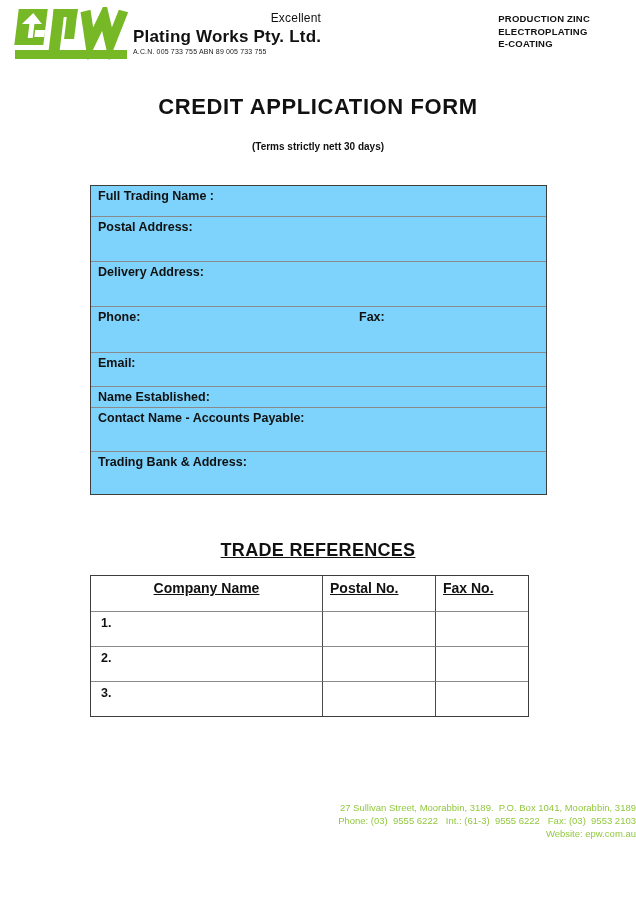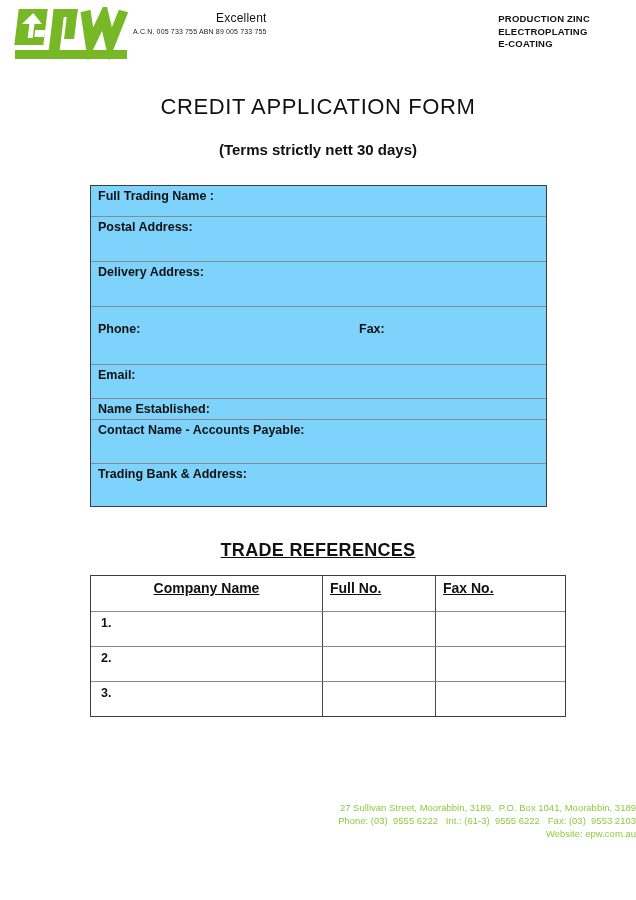--- a/index.html
+++ b/index.html
@@ -12,39 +12,39 @@
   .logo { position:absolute; left:14px; top:7px; }
   .company { position:absolute; left:133px; top:9px; }
   .company .l1 { font-size:12px; font-weight:normal; line-height:18px; letter-spacing:0.2px;text-align:right; }
   .company .l2 { font-size:17px; font-weight:bold; line-height:20px; letter-spacing:0.2px; }
   .company .acn { font-size:7px; letter-spacing:0.15px; margin-top:1px; color:#222; }
   .services { position:absolute; right:46px; top:13px; 
     font-size:9.5px; font-weight:bold; line-height:12.5px; letter-spacing:0.2px; }
 
   
   .title { position:absolute; left:0; right:0; top:94px; text-align:center;
-    font-size:22px; font-weight:normal; letter-spacing:0.6px; }
+    font-size:22px; font-weight:bold; letter-spacing:0.6px; }
   .subtitle { position:absolute; left:0; right:0; top:141px; text-align:center;
-    font-size:15px; font-weight:bold; }
+    font-size:10px; font-weight:bold; }
 
   
   .form-table { position:absolute; left:90px; top:185px; width:457px;
     border:1px solid #3d3d3d; box-sizing:border-box; background:#7dd3fc; }
   .frow { box-sizing:border-box; border-bottom:1px solid #8a8a8a; padding:3px 7px;
     font-size:12.5px; font-weight:bold; position:relative; }
   .frow:last-child { border-bottom:none; }
-  .h1 { height:31px; } .h2 { height:45px; } .h3 { height:45px; } .h4 { height:46px;margin-top:12px; }
+  .h1 { height:31px; } .h2 { height:45px; } .h3 { height:45px; } .h4 { height:46px; }
   .h5 { height:34px; } .h6 { height:21px; } .h7 { height:44px; } .h8 { height:42px; }
   .fax-label { position:absolute; left:268px; top:3px; }
 
   
   .trade-heading { position:absolute; left:0; right:0; top:540px; text-align:center;
     font-size:18px; font-weight:bold; }
   .trade-heading span { text-decoration:underline; letter-spacing:0.3px; }
-  .trade-table { position:absolute; left:90px; top:575px; width:476px;
+  .trade-table { position:absolute; left:90px; top:575px; width:439px;
     border:1px solid #3d3d3d; box-sizing:border-box;
     display:grid; grid-template-columns:232px 113px auto; background:#a21caf; }
   .tcell { box-sizing:border-box; border-bottom:1px solid #8a8a8a; padding:4px 7px;
     font-weight:bold; background:#fff; }
   .colsep { border-right:1px solid #4a4a4a; }
   .th { height:36px; font-size:14px; }
   .th span { text-decoration:underline; }
   .th-company { text-align:center; }
   .td { height:35px; font-size:12.5px; }
   .td.num { padding-left:10px; }
@@ -74,20 +74,21 @@
         <rect x="49" y="2" width="10" height="30" fill="#76b825"></rect>
 
         <path d="M67,4 L76,37 L86,9 L96,37 L105,4" stroke="#76b825" stroke-width="10" fill="none" stroke-linejoin="miter"></path>
       </g>
       <rect x="1" y="43" width="112" height="9" fill="#76b825"></rect>
     </svg>
   </div>
 
   <div class="company">
     <div class="l1">Excellent</div>
+    <div class="l2">Plating Works Pty. Ltd.</div>
     <div class="acn">A.C.N. 005 733 755 ABN 89 005 733 755</div>
   </div>
 
   <div class="services">
     <div>PRODUCTION ZINC</div>
     <div>ELECTROPLATING</div>
     <div>E-COATING</div>
   </div>
 
   <div class="title">CREDIT APPLICATION FORM</div>
@@ -123,21 +124,21 @@
 
   <div class="trade-heading">
     <span>TRADE REFERENCES</span>
   </div>
 
   <div class="trade-table">
     <div class="tcell th th-company colsep">
       <span>Company Name</span>
     </div>
     <div class="tcell th colsep">
-      <span>Full No.</span>
+      <span>Postal No.</span>
     </div>
     <div class="tcell th">
       <span>Fax No.</span>
     </div>
 
     <div class="tcell td num colsep">
       <span>1.</span>
     </div>
     <div class="tcell td colsep"></div>
     <div class="tcell td"></div>

